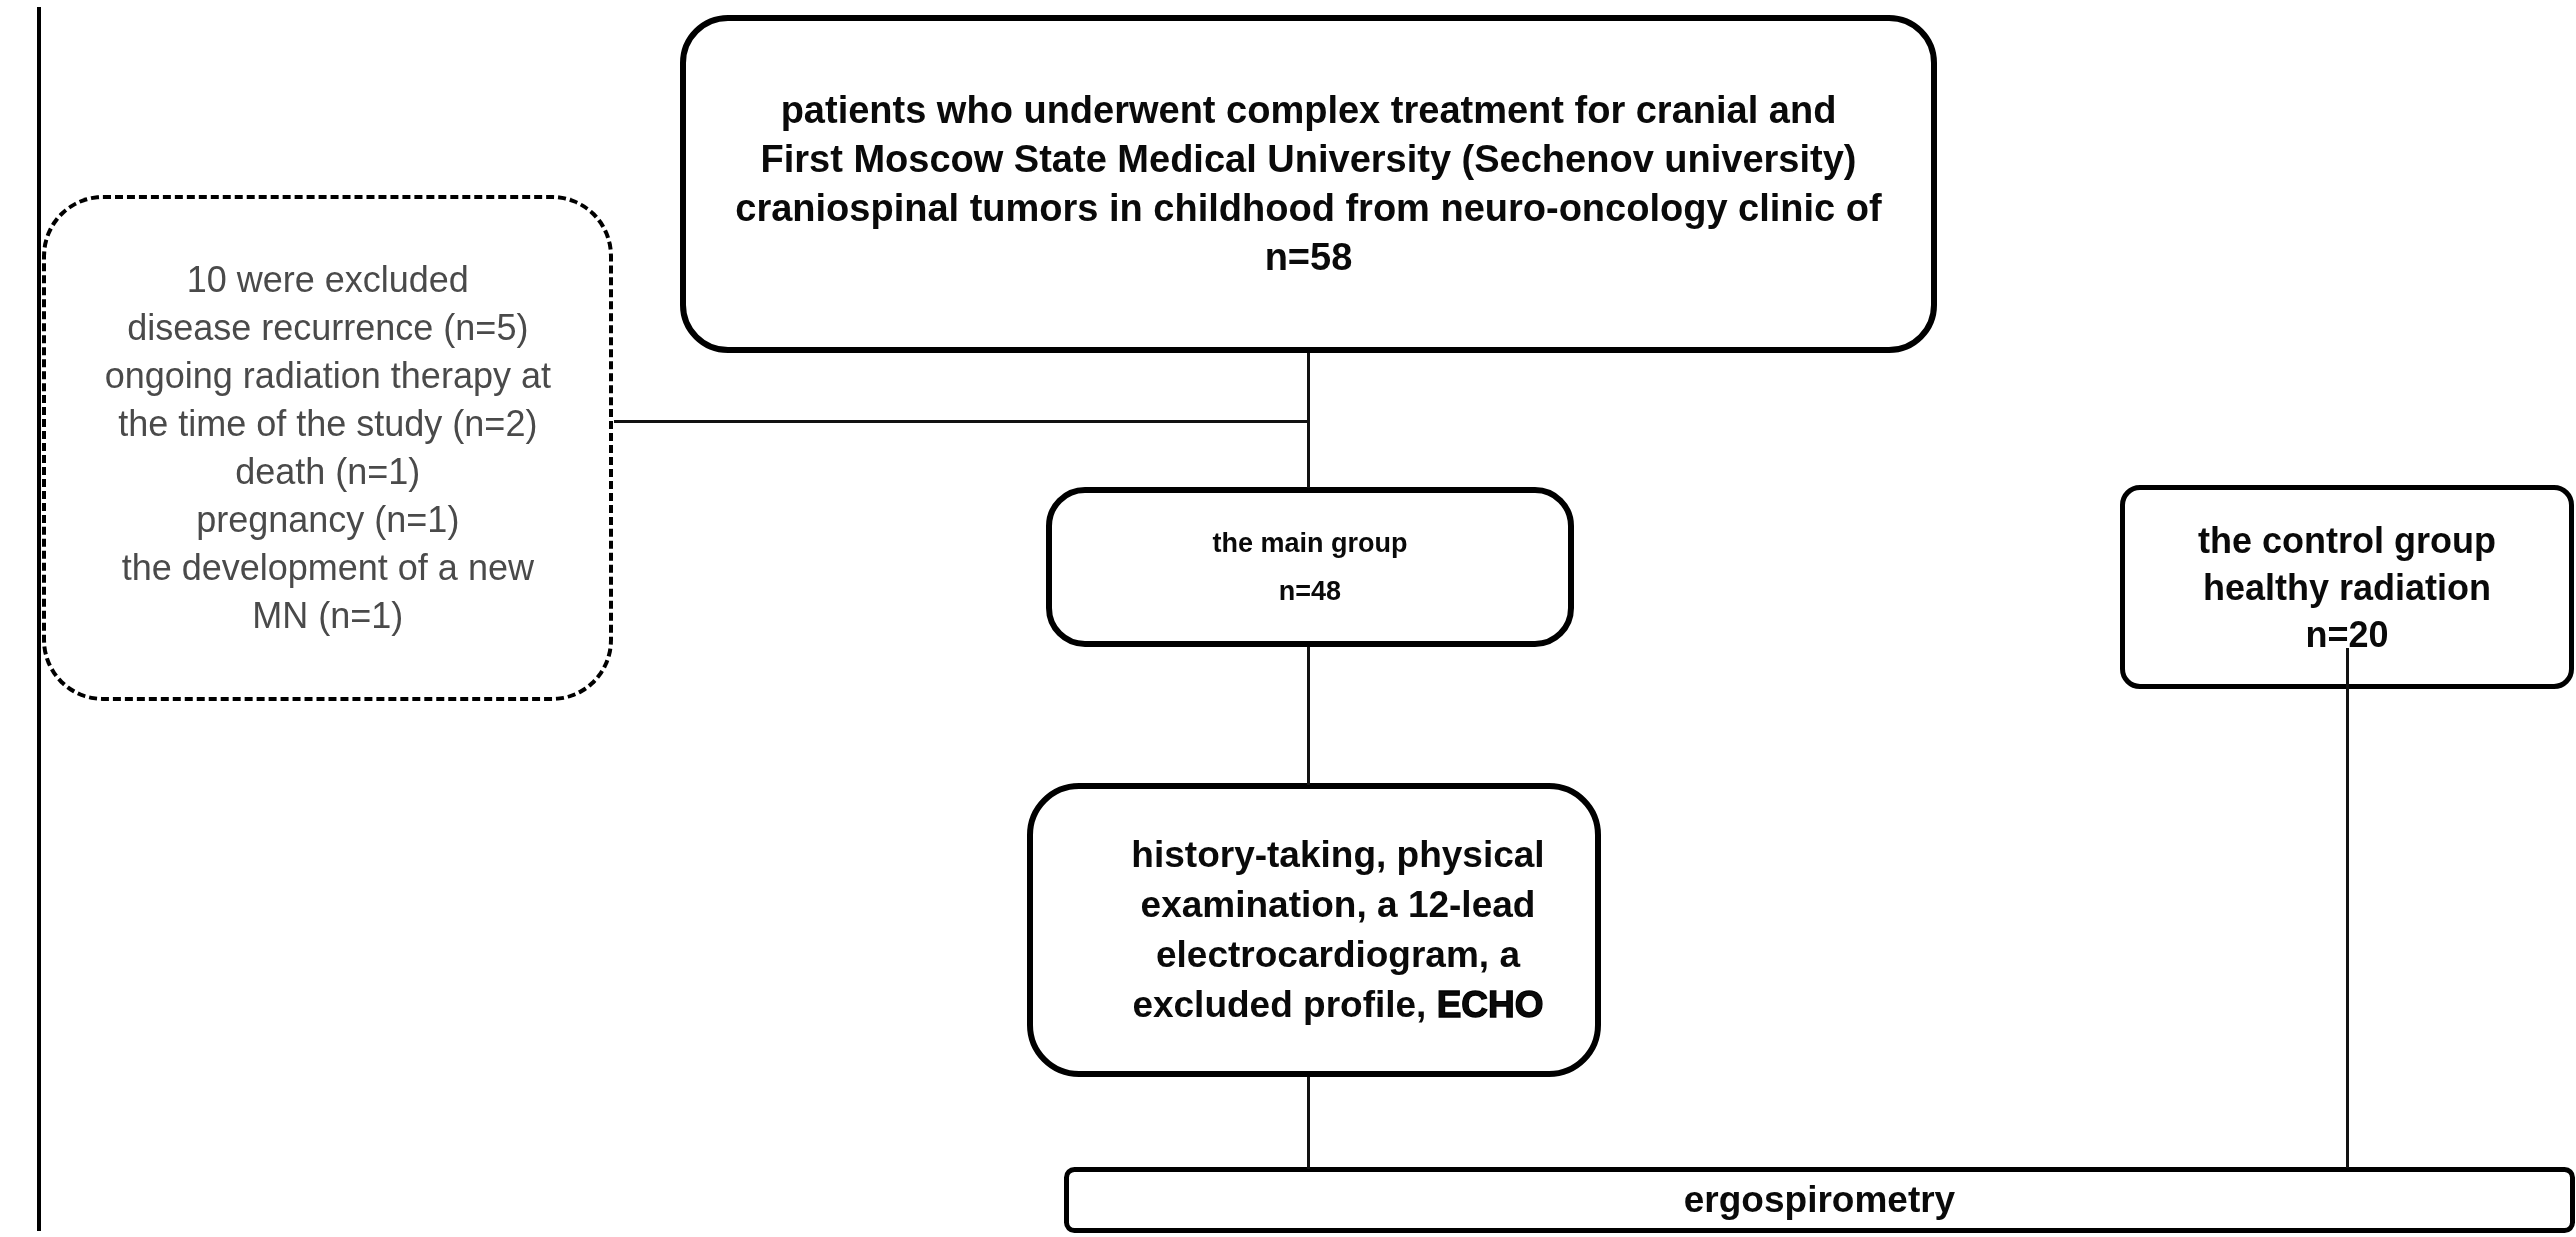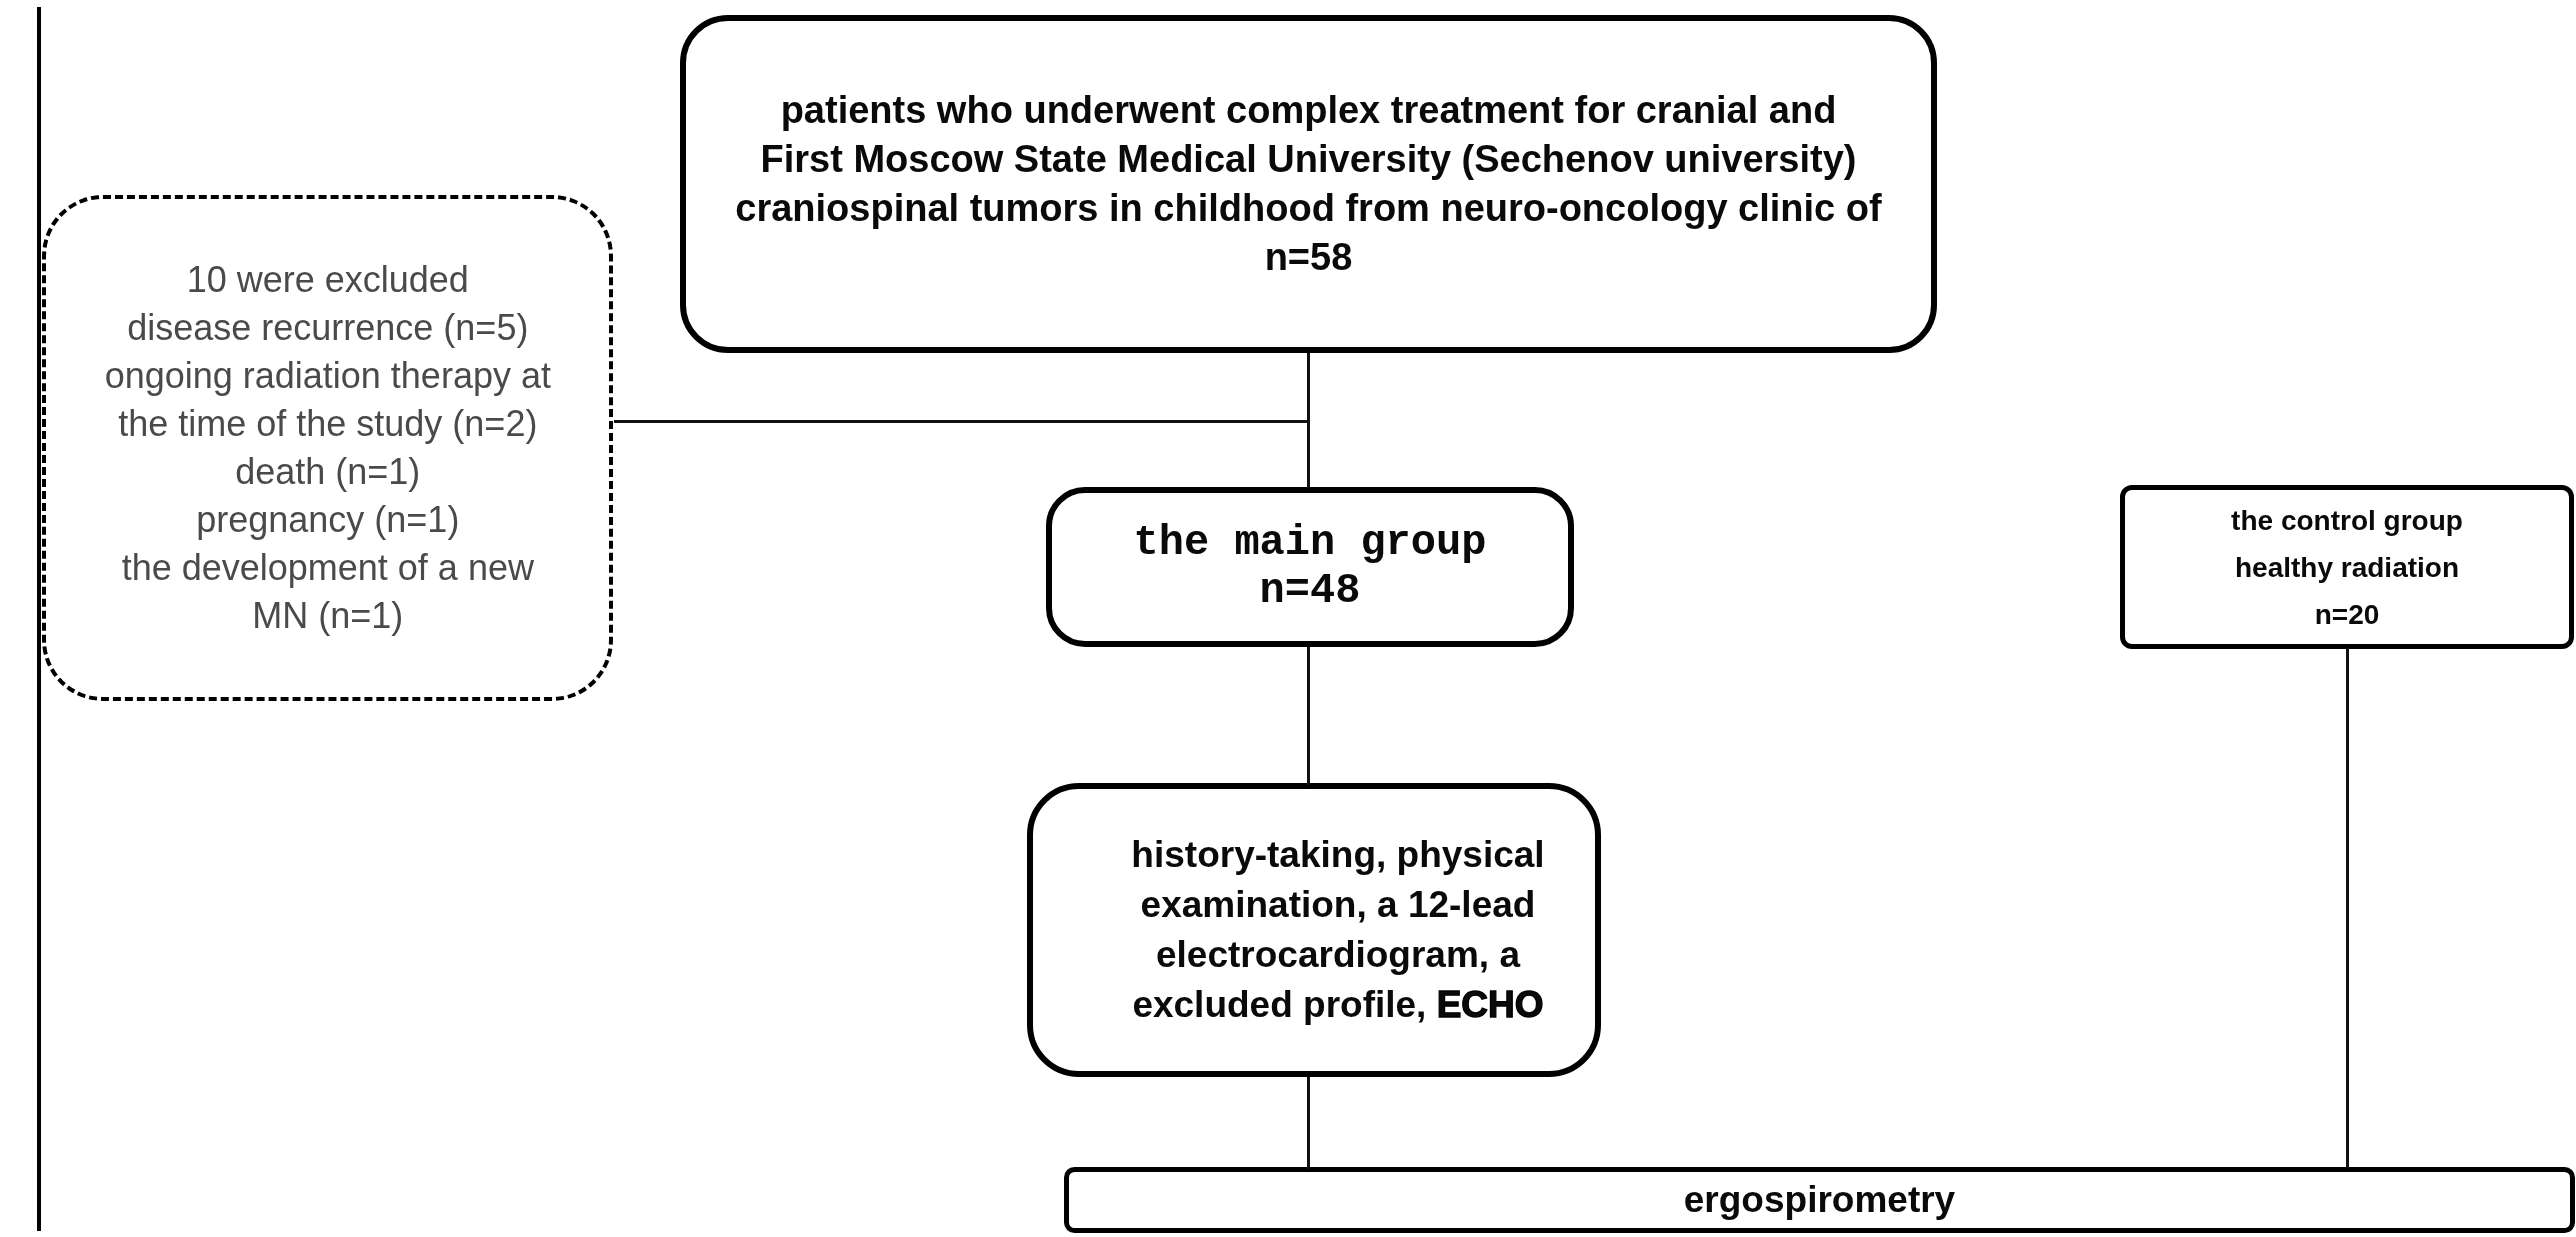--- a/index.html
+++ b/index.html
@@ -43,30 +43,29 @@
     border: 4.3px dashed #000000;
     border-radius: 61px;
     font-size: 36px; line-height: 48px;
     font-weight: 400;
     color: #4a4a4a;
   }
   .main-box {
     left: 1021px; top: 487px;
     width: 528px; height: 160px;
     border-radius: 39px;
-    font-size: 42px; line-height: 48px;
+    font-size: 27px; line-height: 48px;
     font-weight: 700;
-    font-family: Liberation Mono, monospace;
   }
   .control-box {
     left: 2095px; top: 485px;
-    width: 454px; height: 164px;
+    width: 454px; height: 204px;
     border: 5.2px solid #000000;
-    border-radius: 12px;
-    font-size: 28px; line-height: 47px;
+    border-radius: 20px;
+    font-size: 36px; line-height: 47px;
     font-weight: 700;
   }
   .assessment-box {
     left: 1002px; top: 783px;
     width: 574px; height: 294px;
     border-radius: 52px;
     font-size: 37px; line-height: 50px;
     font-weight: 700;
     padding-left: 48px;
   }

